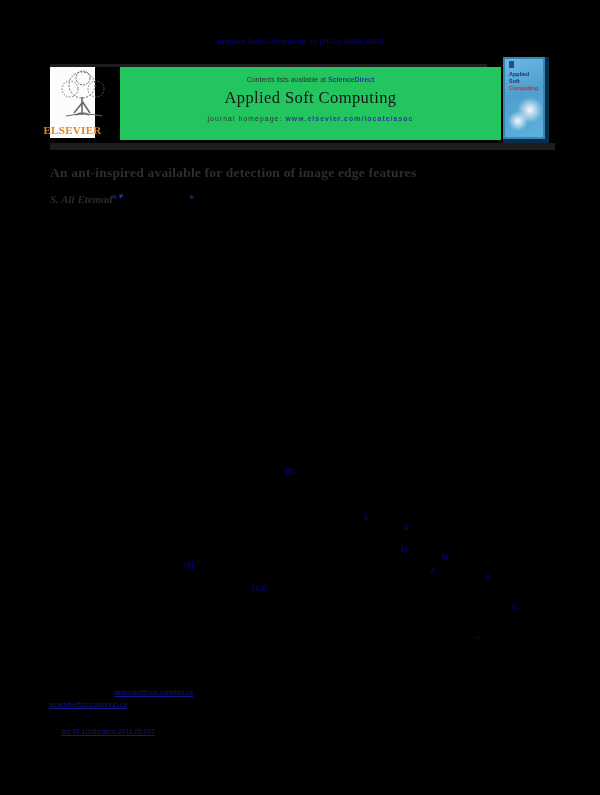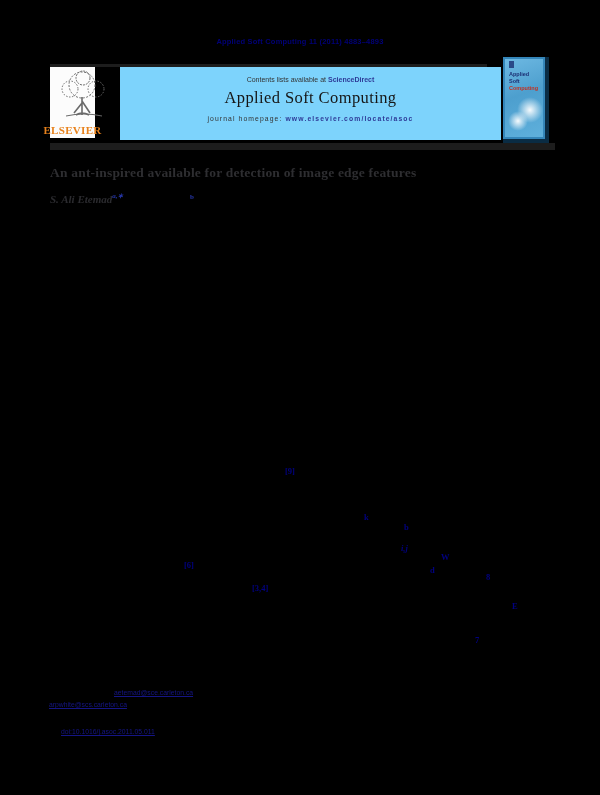--- a/index.html
+++ b/index.html
@@ -15,21 +15,21 @@
   .bar-bottom{position:absolute;left:50px;top:143px;width:505px;height:7px;background:#1d1d1d;}
 
   
   .logo-box{position:absolute;left:50px;top:67px;width:45px;height:71px;background:#fcfcfc;
     display:flex;flex-direction:column;align-items:center;justify-content:flex-end;}
   .logo-tree{position:absolute;top:2px;left:6px;}
   .logo-word{position:relative;color:#e8821c;font-family:"Liberation Serif",serif;
     font-weight:bold;font-size:11px;letter-spacing:.3px;line-height:1;margin-bottom:2px;}
 
   
-  .band{position:absolute;left:120px;top:67px;width:381px;height:73px;background:#7dd3fc;
+  .band{position:absolute;left:120px;top:67px;width:381px;height:73px;background:#22c55e;
     text-align:center;}
   .band .contents{margin-top:9px;font-size:7px;color:#333;}
   .band .link{color:#2e3a97;font-weight:bold;text-decoration:none;cursor:pointer;}
   .band .jtitle{margin-top:5px;font-family:"Liberation Serif",serif;font-size:16.5px;
     color:#161616;letter-spacing:.4px;}
   .band .homepage{margin-top:7px;font-size:6.8px;letter-spacing:1.1px;color:#333;}
 
   
   .cover{position:absolute;left:503px;top:57px;width:46px;height:86px;background:#0a2c44;}
   .cover-face{position:absolute;left:0;top:0;right:4px;bottom:4px;

